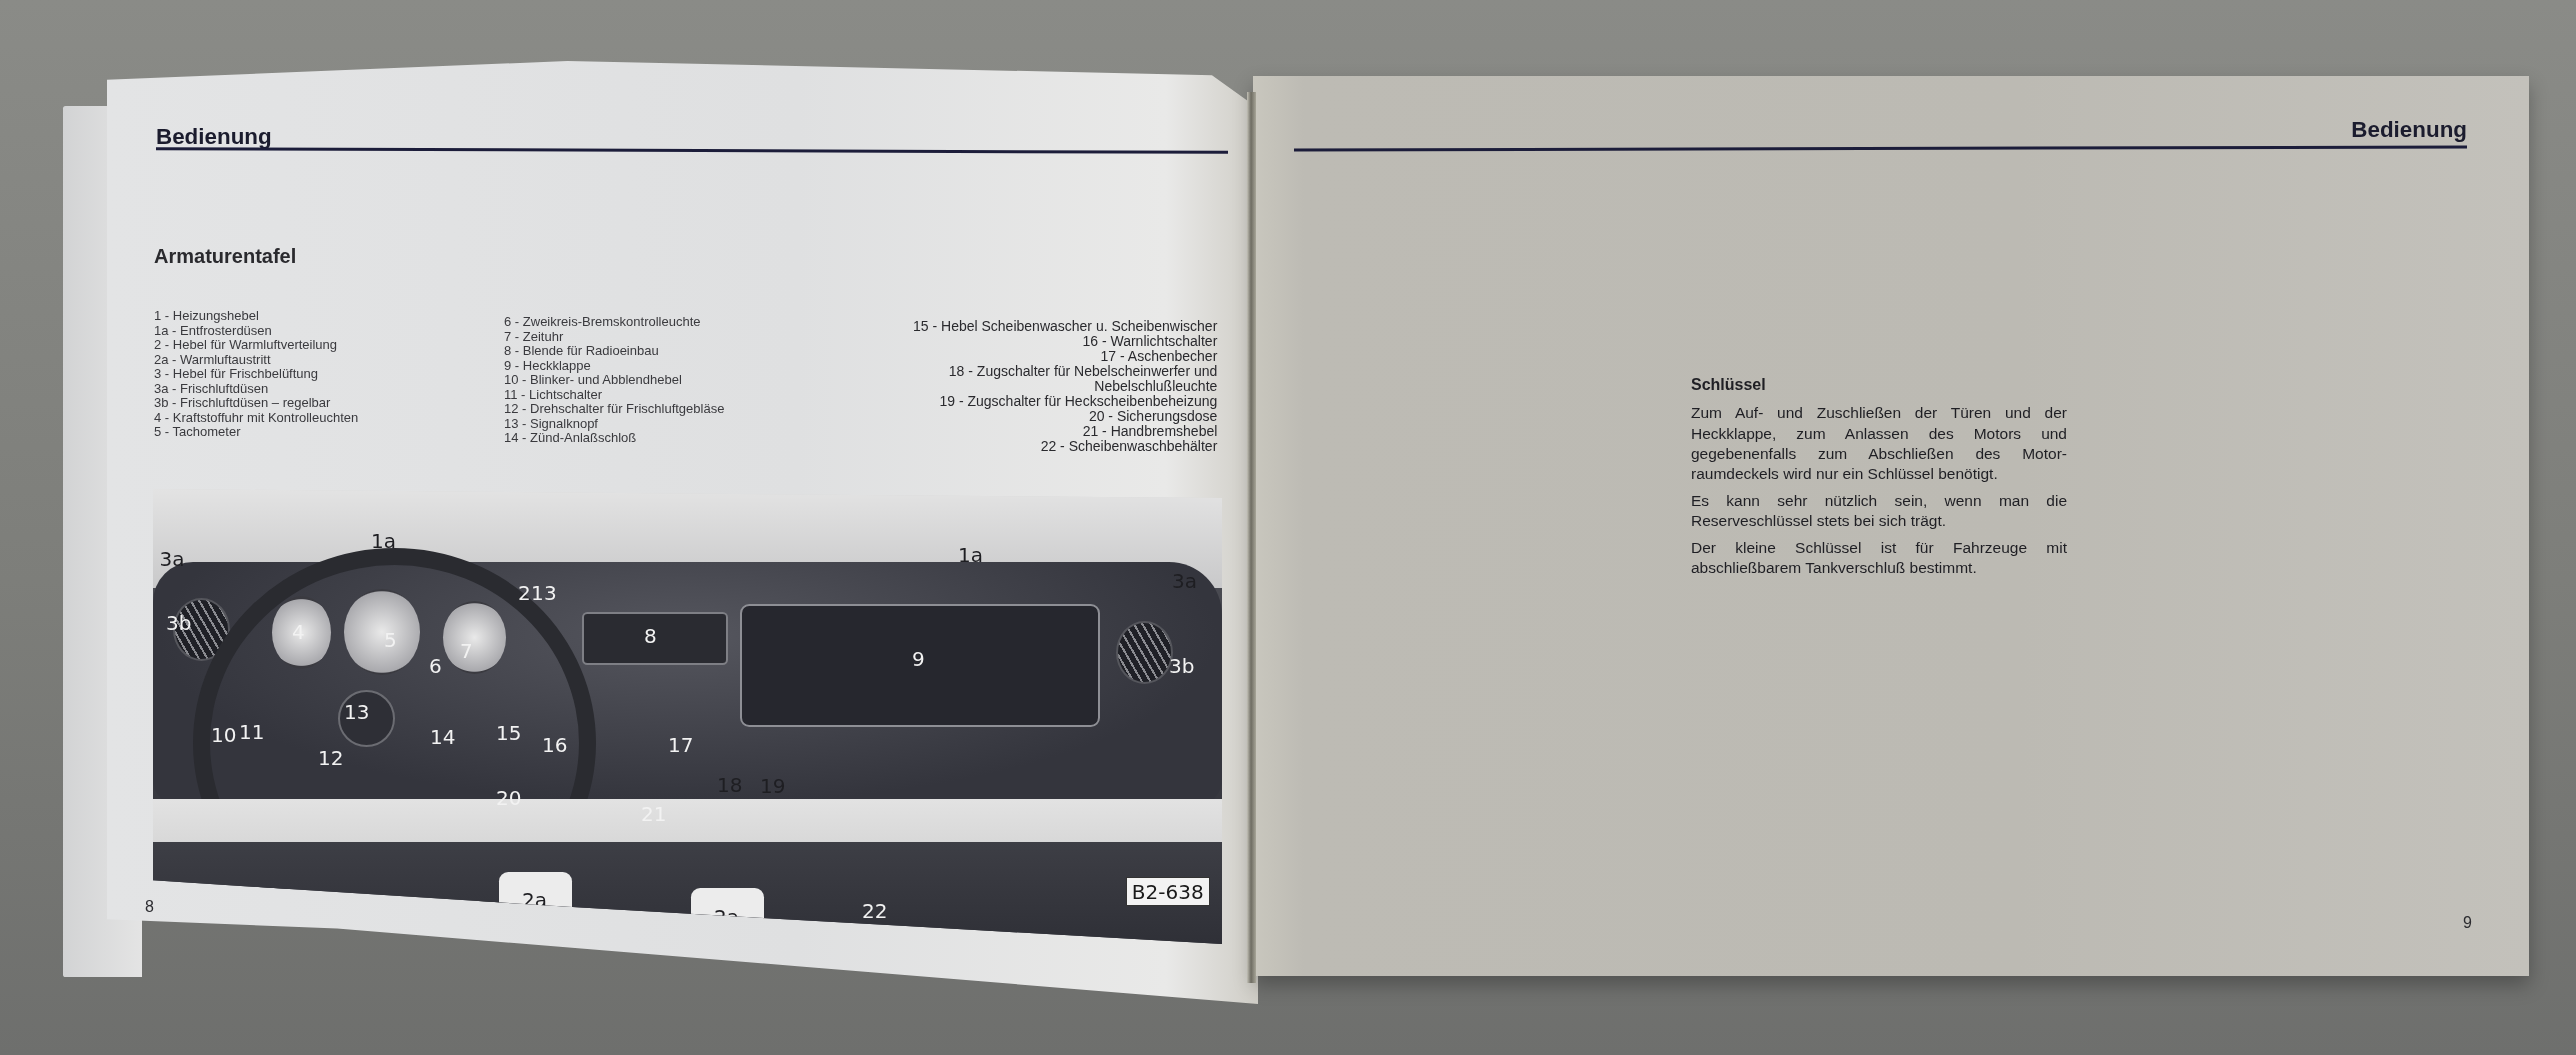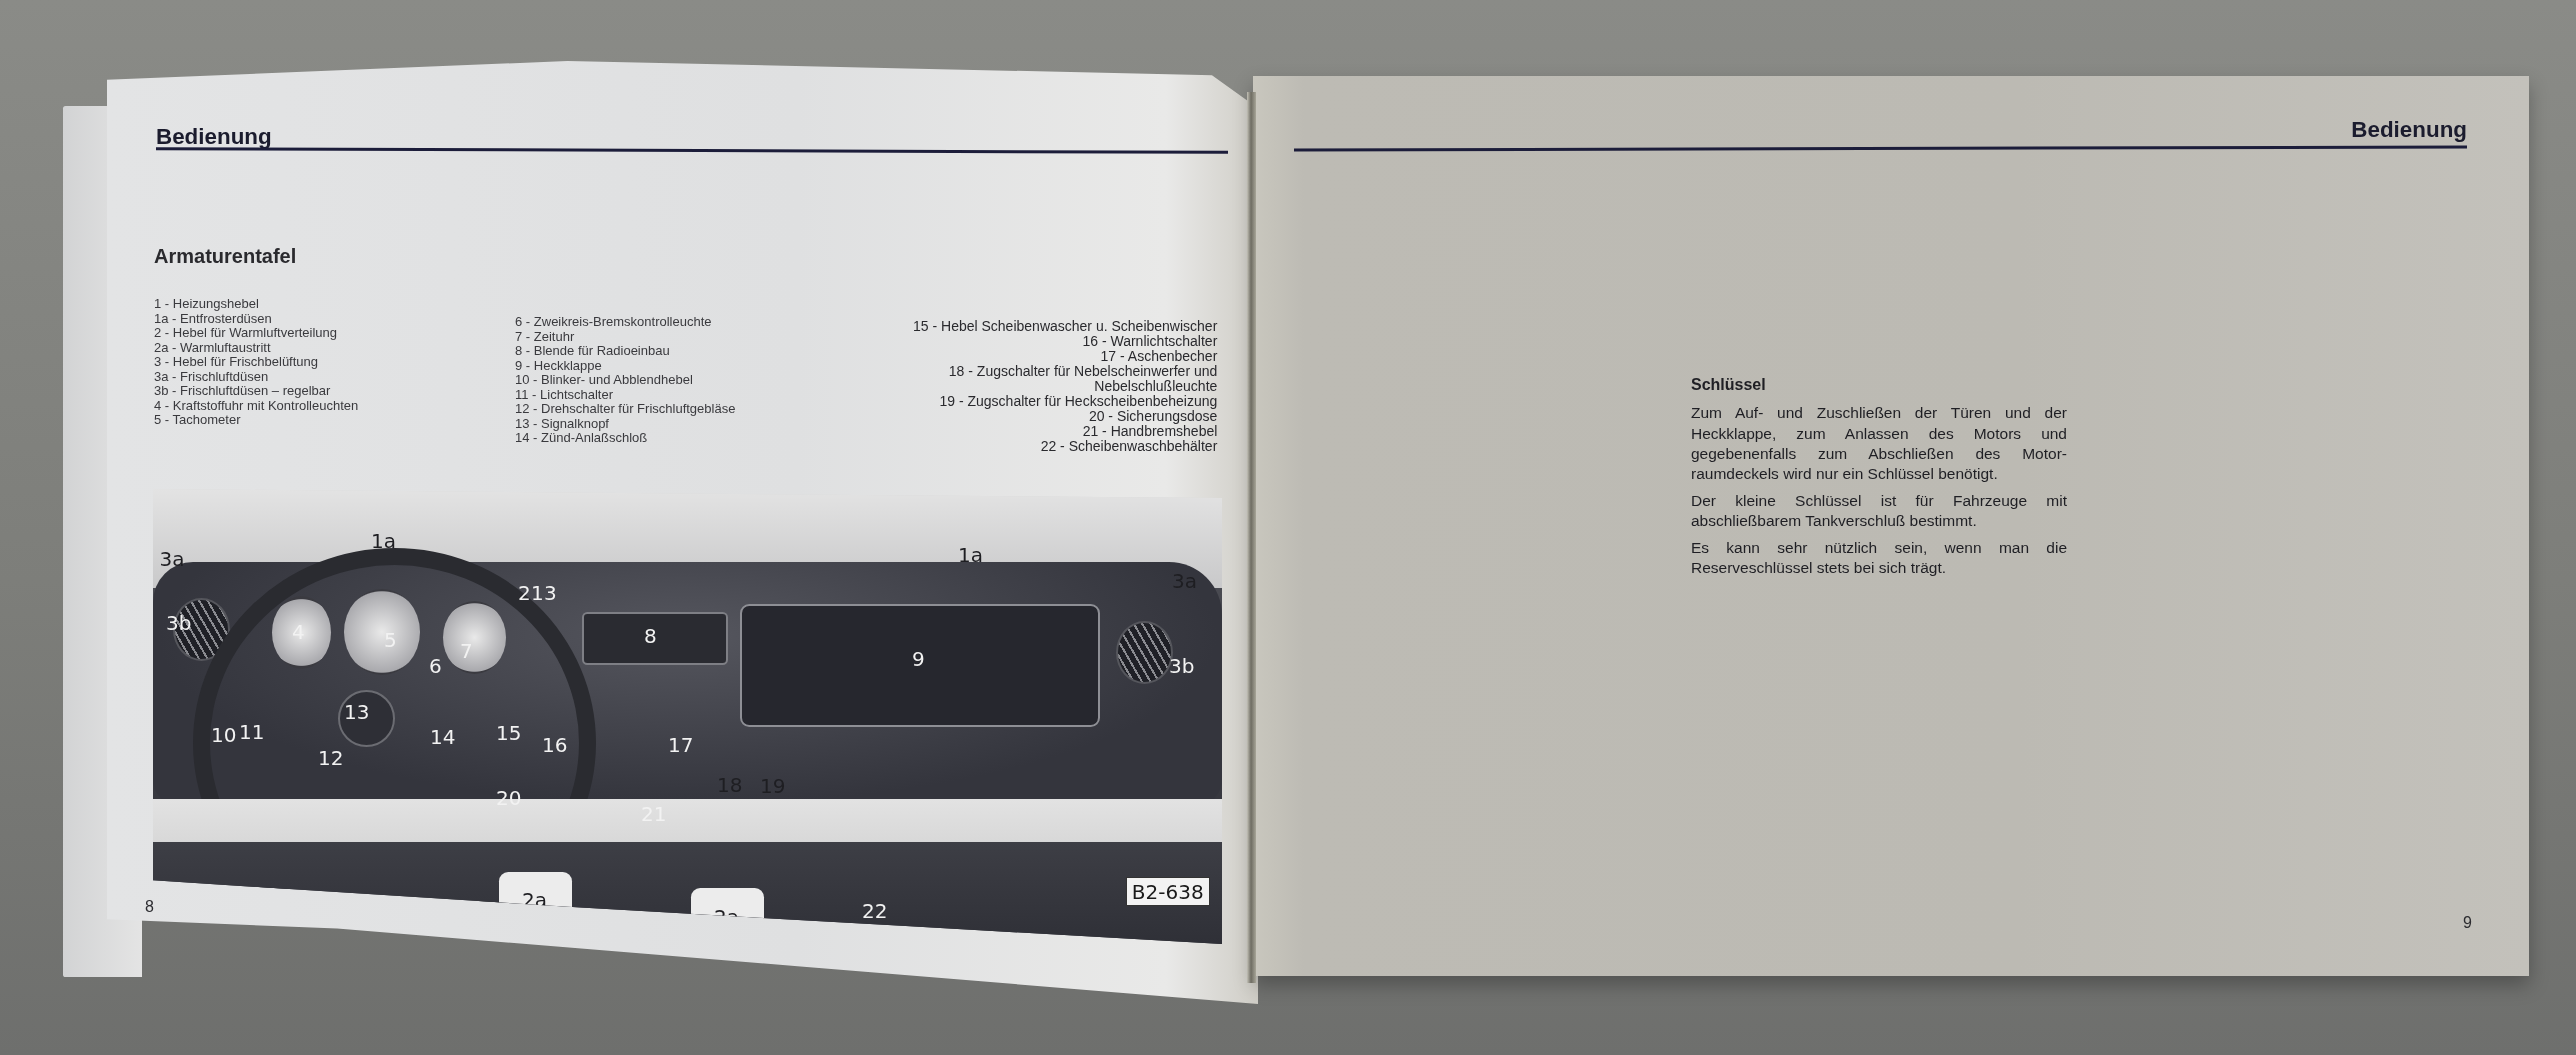--- a/index.html
+++ b/index.html
@@ -89,33 +89,33 @@
 <div class="left-flap"></div>
 <div class="left-page"></div>
 <div class="right-page"></div>
 <div class="gutter"></div>
 
 <div class="run-head" style="left:156px; top:124px;">Bedienung</div>
 <div class="rule" style="left:156px; top:149px; width:1072px; transform:rotate(0.2deg);"></div>
 
 <div class="section-title" style="left:154px; top:245px;">Armaturentafel</div>
 
-<div class="legend-col" style="left:154px; top:297px;">
+<div class="legend-col" style="left:154px; top:309px;">
   <div><span>1</span> - <span>Heizungshebel</span></div>
   <div><span>1a</span> - <span>Entfrosterdüsen</span></div>
   <div><span>2</span> - <span>Hebel für Warmluftverteilung</span></div>
   <div><span>2a</span> - <span>Warmluftaustritt</span></div>
   <div><span>3</span> - <span>Hebel für Frischbelüftung</span></div>
   <div><span>3a</span> - <span>Frischluftdüsen</span></div>
   <div><span>3b</span> - <span>Frischluftdüsen – regelbar</span></div>
   <div><span>4</span> - <span>Kraftstoffuhr mit Kontrolleuchten</span></div>
   <div><span>5</span> - <span>Tachometer</span></div>
 </div>
 
-<div class="legend-col" style="left:515px; top:315px;">
+<div class="legend-col" style="left:504px; top:315px;">
   <div><span>6</span> - <span>Zweikreis-Bremskontrolleuchte</span></div>
   <div><span>7</span> - <span>Zeituhr</span></div>
   <div><span>8</span> - <span>Blende für Radioeinbau</span></div>
   <div><span>9</span> - <span>Heckklappe</span></div>
   <div><span>10</span> - <span>Blinker- und Abblendhebel</span></div>
   <div><span>11</span> - <span>Lichtschalter</span></div>
   <div><span>12</span> - <span>Drehschalter für Frischluftgebläse</span></div>
   <div><span>13</span> - <span>Signalknopf</span></div>
   <div><span>14</span> - <span>Zünd-Anlaßschloß</span></div>
 </div>
@@ -182,18 +182,18 @@
 </div>
 
 <div class="page-num" style="left:145px; top:898px;">8</div>
 
 <div class="run-head" style="right:109px; top:117px;">Bedienung</div>
 <div class="rule" style="left:1294px; top:147px; width:1173px; transform:rotate(-0.15deg);"></div>
 
 <div class="body-block">
   <h2>Schlüssel</h2>
   <p>Zum Auf- und Zuschließen der Türen und der Heckklappe, zum Anlassen des Motors und gegebenenfalls zum Abschließen des Motor-raumdeckels wird nur ein Schlüssel benötigt.</p>
+  <p>Es kann sehr nützlich sein, wenn man die Reserveschlüssel stets bei sich trägt.</p>
   <p>Der kleine Schlüssel ist für Fahrzeuge mit abschließbarem Tankverschluß bestimmt.</p>
-  <p>Es kann sehr nützlich sein, wenn man die Reserveschlüssel stets bei sich trägt.</p>
 </div>
 
 <div class="page-num" style="left:2463px; top:914px;">9</div>
 
 
 </body></html>

